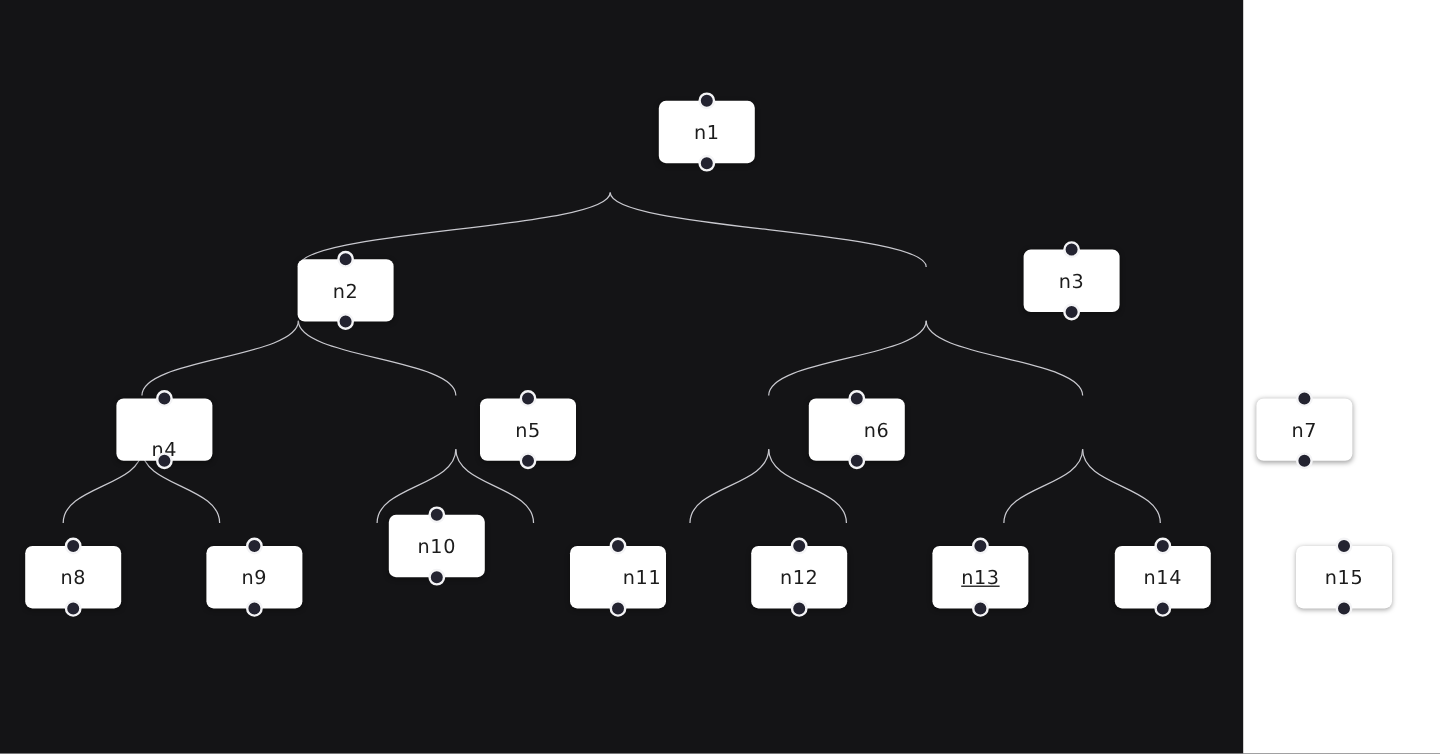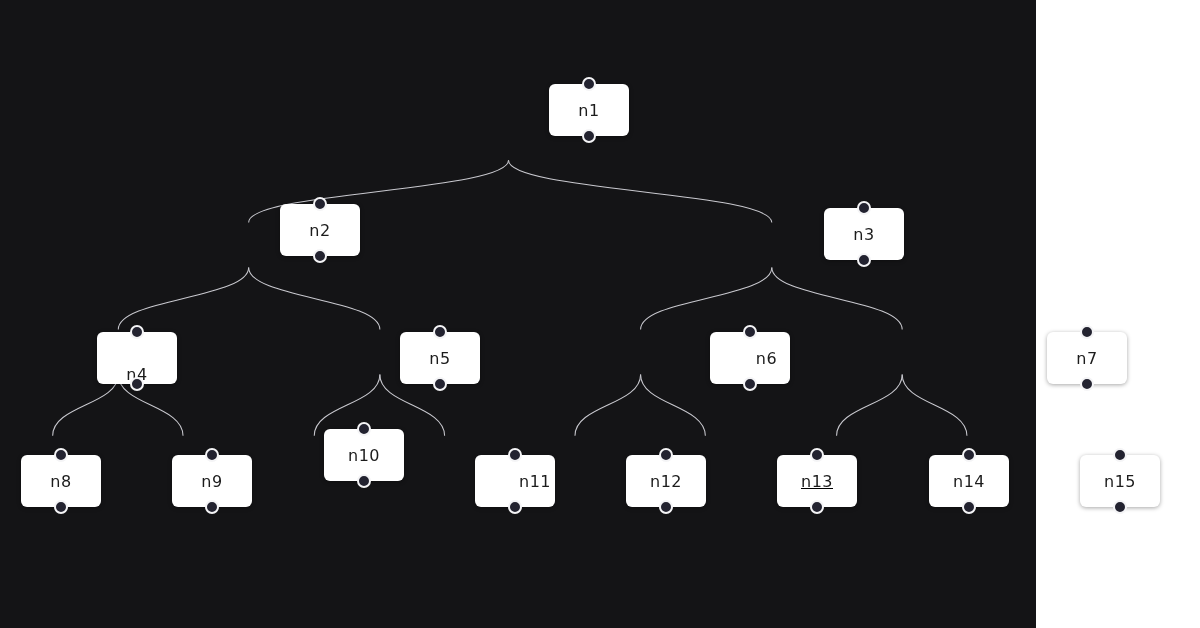--- a/index.html
+++ b/index.html
@@ -81,41 +81,41 @@
       <path d="M 742 384 C 742 419.5, 817 419.5, 817 455"></path>
       <path d="M 1045 384 C 1045 419.5, 969 419.5, 969 455"></path>
       <path d="M 1045 384 C 1045 419.5, 1120 419.5, 1120 455"></path>
     </svg>
   <div id="node-layer">
       <div class="node" style="left: 549px; top: 84px;">
         <span class="handle handle-top"></span>
         <span class="node-label">n1</span>
         <span class="handle handle-bottom"></span>
       </div>
-      <div class="node" style="left: 248px; top: 204px; margin-left: 32px;">
+      <div class="node" style="left: 248px; top: 216px;">
         <span class="handle handle-top"></span>
         <span class="node-label">n2</span>
         <span class="handle handle-bottom"></span>
       </div>
-      <div class="node" style="left: 824px; top: 208px;">
+      <div class="node" style="left: 853px; top: 208px;">
         <span class="handle handle-top"></span>
         <span class="node-label">n3</span>
         <span class="handle handle-bottom"></span>
       </div>
       <div class="node" style="left: 97px; top: 332px; align-items: flex-end;">
         <span class="handle handle-top"></span>
         <span class="node-label">n4</span>
         <span class="handle handle-bottom"></span>
       </div>
       <div class="node" style="left: 400px; top: 332px;">
         <span class="handle handle-top"></span>
         <span class="node-label">n5</span>
         <span class="handle handle-bottom"></span>
       </div>
-      <div class="node" style="left: 710px; top: 332px; padding-left: 33px;">
+      <div class="node" style="left: 674px; top: 332px; padding-left: 33px;">
         <span class="handle handle-top"></span>
         <span class="node-label">n6</span>
         <span class="handle handle-bottom"></span>
       </div>
       <div class="node" style="left: 1005px; top: 332px; margin-left: 42px;">
         <span class="handle handle-top"></span>
         <span class="node-label">n7</span>
         <span class="handle handle-bottom"></span>
       </div>
       <div class="node" style="left: 21px; top: 455px;">

